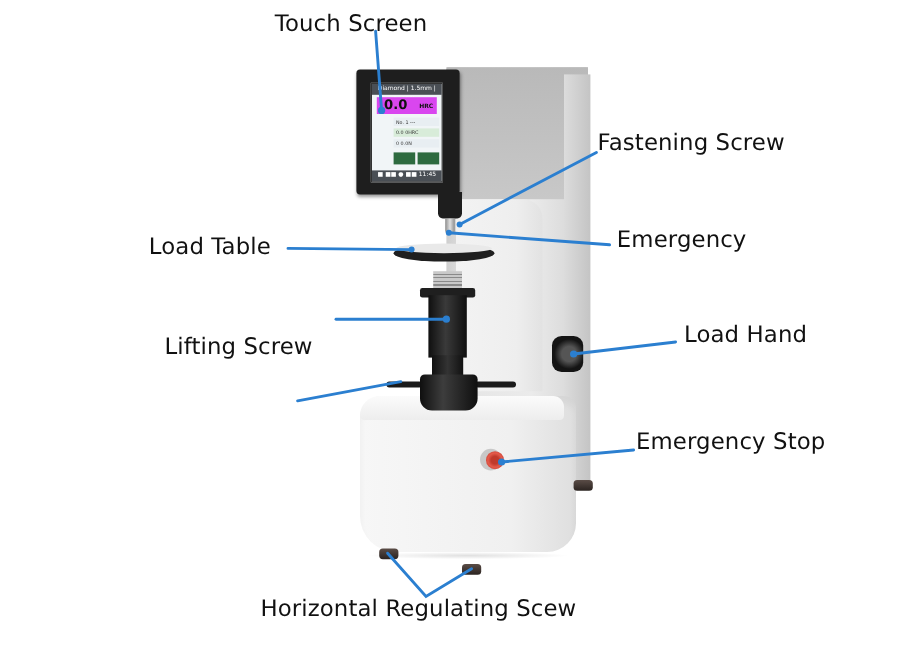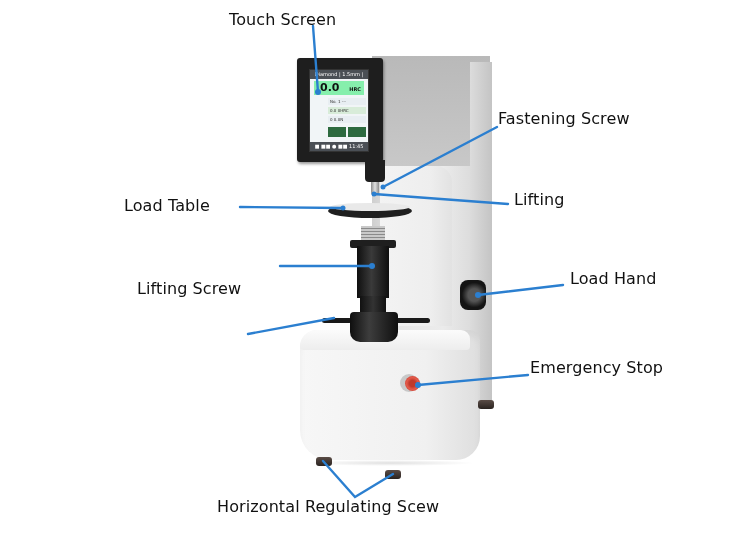--- a/index.html
+++ b/index.html
@@ -1,31 +1,31 @@
 <!DOCTYPE html>
 <html><head>
   <meta charset="utf-8">
   <style>
     html, body { margin: 0; padding: 0; background: #ffffff; }
     body { width: 750px; height: 546px; position: relative; overflow: hidden; font-family: "DejaVu Sans", "Liberation Sans", sans-serif; }
     .stage { position: absolute; left: 0; top: 0; width: 750px; height: 546px; }
-    .label { position: absolute; color: #111111; font-size: 16px; line-height: 22px; white-space: nowrap; letter-spacing: 0.1px; }
+    .label { position: absolute; color: #111111; font-size: 19px; line-height: 22px; white-space: nowrap; letter-spacing: 0.1px; }
     svg.lines { position: absolute; left: 0; top: 0; }
     
     .part { position: absolute; }
     .column { left: 372px; top: 56px; width: 118px; height: 350px; background: linear-gradient(90deg, #cfcfcf 0%, #e6e6e6 18%, #ebebeb 60%, #d2d2d2 100%); border-radius: 2px; }
     .column-side { left: 470px; top: 62px; width: 22px; height: 340px; background: linear-gradient(90deg, #dcdcdc, #c4c4c4); }
     .column-top { left: 372px; top: 56px; width: 118px; height: 110px; background: linear-gradient(180deg, #b9b9b9, #c8c8c8); }
     .throat { left: 380px; top: 166px; width: 72px; height: 160px; background: linear-gradient(90deg, #f3f3f3, #eeeeee 70%, #e2e2e2); border-radius: 0 16px 0 0; }
     .base { left: 300px; top: 330px; width: 180px; height: 130px; background: linear-gradient(90deg, #f7f7f7 0%, #f0f0f0 70%, #dedede 100%); border-radius: 18px 10px 24px 30px; box-shadow: inset 0 6px 6px rgba(0,0,0,0.05); }
     .base-top { left: 300px; top: 330px; width: 170px; height: 20px; background: linear-gradient(180deg, #fbfbfb, #ededed); border-radius: 18px 10px 4px 4px; }
     .screen-housing { left: 297px; top: 58px; width: 86px; height: 104px; background: #1e1e1e; border-radius: 3px; box-shadow: 1px 2px 3px rgba(0,0,0,0.4); }
     .screen { left: 309px; top: 69px; width: 58px; height: 81px; background: #f1f5f7; border: 1px solid #333; }
     .screen-bar { position: absolute; left: 0; right: 0; height: 9px; background: #4a4f55; color: #fff; font-size: 5px; line-height: 9px; text-align: center; }
-    .screen-reading { position: absolute; left: 4px; top: 11px; width: 50px; height: 14px; background: #86efac; font-size: 11px; font-weight: bold; color: #111; line-height: 14px; padding-left: 6px; box-sizing: border-box; }
+    .screen-reading { position: absolute; left: 4px; top: 11px; width: 50px; height: 14px; background: #d946ef; font-size: 11px; font-weight: bold; color: #111; line-height: 14px; padding-left: 6px; box-sizing: border-box; }
     .screen-unit { position: absolute; right: 3px; top: 1px; font-size: 5px; font-weight: bold; }
     .screen-row { position: absolute; left: 18px; width: 38px; height: 7px; background: #e8eef2; font-size: 4px; line-height: 7px; color: #333; padding-left: 2px; box-sizing: border-box; }
     .screen-btn { position: absolute; width: 18px; height: 10px; background: #2d6a3f; top: 57px; }
     .head-nose { left: 365px; top: 160px; width: 20px; height: 22px; background: #1e1e1e; border-radius: 0 0 4px 4px; }
     .indenter { left: 371px; top: 182px; width: 8px; height: 14px; background: linear-gradient(90deg, #8c8c8c, #e0e0e0, #8c8c8c); border-radius: 0 0 4px 4px; }
     .table-disc { left: 328px; top: 204px; width: 84px; height: 14px; background: #1f1f1f; border-radius: 50%; }
     .table-top { left: 330px; top: 203px; width: 80px; height: 8px; background: #e9e9e9; border-radius: 50%; }
     .screw-thread { left: 361px; top: 226px; width: 24px; height: 18px; background: repeating-linear-gradient(180deg, #c9c9c9 0 2px, #8a8a8a 2px 3px); }
     .lift-collar { left: 350px; top: 240px; width: 46px; height: 8px; background: #1f1f1f; border-radius: 2px; }
     .lift-tube { left: 357px; top: 246px; width: 32px; height: 52px; background: linear-gradient(90deg, #0f0f0f, #3a3a3a 45%, #0f0f0f); }
@@ -106,20 +106,20 @@
       <circle cx="374" cy="194" r="2.5"></circle>
       <circle cx="343" cy="208" r="2.5"></circle>
       <circle cx="372" cy="266" r="3"></circle>
       <circle cx="478" cy="295" r="3"></circle>
       <circle cx="418" cy="385" r="3"></circle>
     </g>
   </svg>
 
   <div class="label" style="left:229px; top:9px;">Touch Screen</div>
   <div class="label" style="left:498px; top:108px;">Fastening Screw</div>
-  <div class="label" style="left:514px; top:189px;">Lifting</div>
+  <div class="label" style="left:514px; top:189px;">Emergency</div>
   <div class="label" style="left:124px; top:195px;">Load Table</div>
   <div class="label" style="left:137px; top:255px;margin-top:23px;">Lifting Screw</div>
   <div class="label" style="left:570px; top:268px;">Load Hand</div>
   <div class="label" style="left:530px; top:357px;">Emergency Stop</div>
   <div class="label" style="left:217px; top:496px;">Horizontal Regulating Scew</div>
 
 </div>
 
 </body></html>

